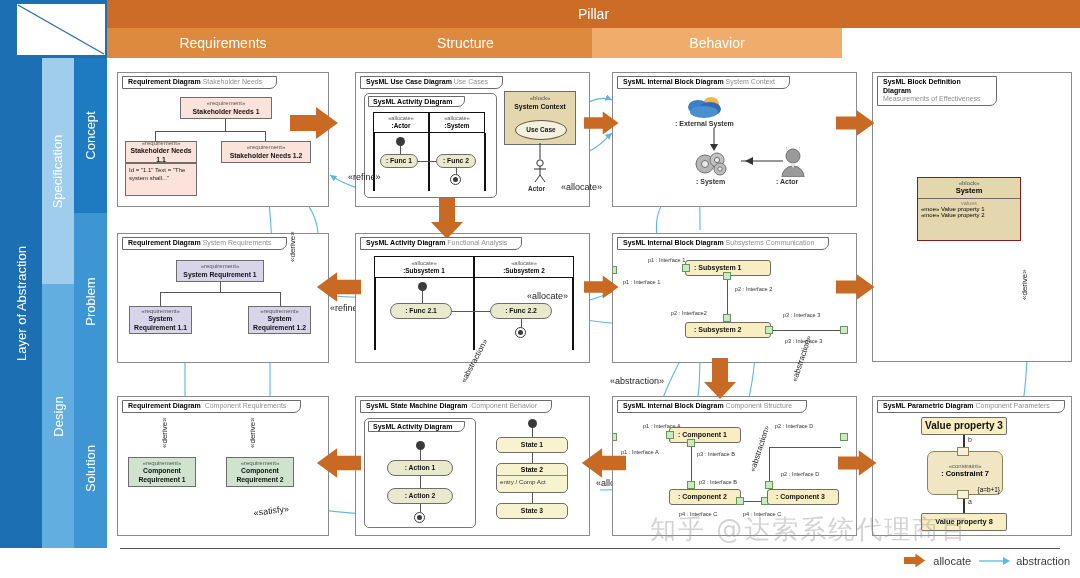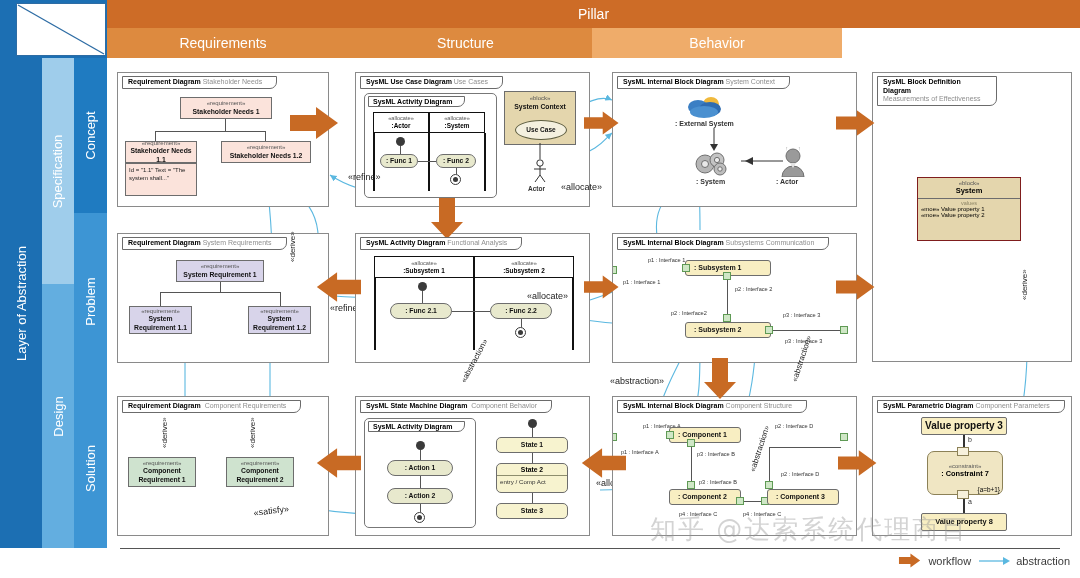--- a/index.html
+++ b/index.html
@@ -656,21 +656,21 @@
   </div>
 
   <div class="watermark">知乎 @达索系统代理商百</div>
 
   <div class="legend-rule"></div>
   <div class="legend">
     <div class="lg">
       <svg width="26" height="15" viewBox="0 0 50 34">
           <path d="M0,9 L26,9 L26,1 L48,17 L26,33 L26,25 L0,25 z" fill="#c86a24"></path>
         </svg>
-      <span>workflow</span>
+      <span>allocate</span>
     </div>
     <div class="lg">
       <svg width="32" height="12" viewBox="0 0 32 12">
         <line x1="0" y1="6" x2="26" y2="6" stroke="#5bb8e0" stroke-width="1.3"></line>
         <path d="M24,2 L31,6 L24,10 z" fill="#5bb8e0"></path>
       </svg>
       <span>abstraction</span>
     </div>
   </div>
 

